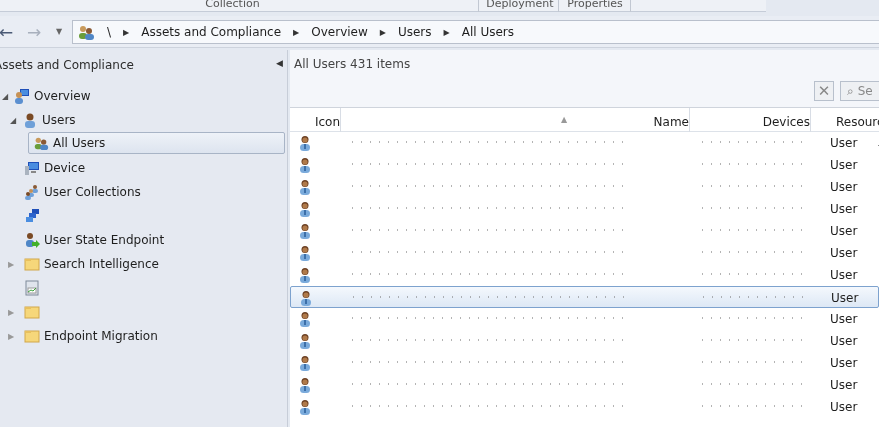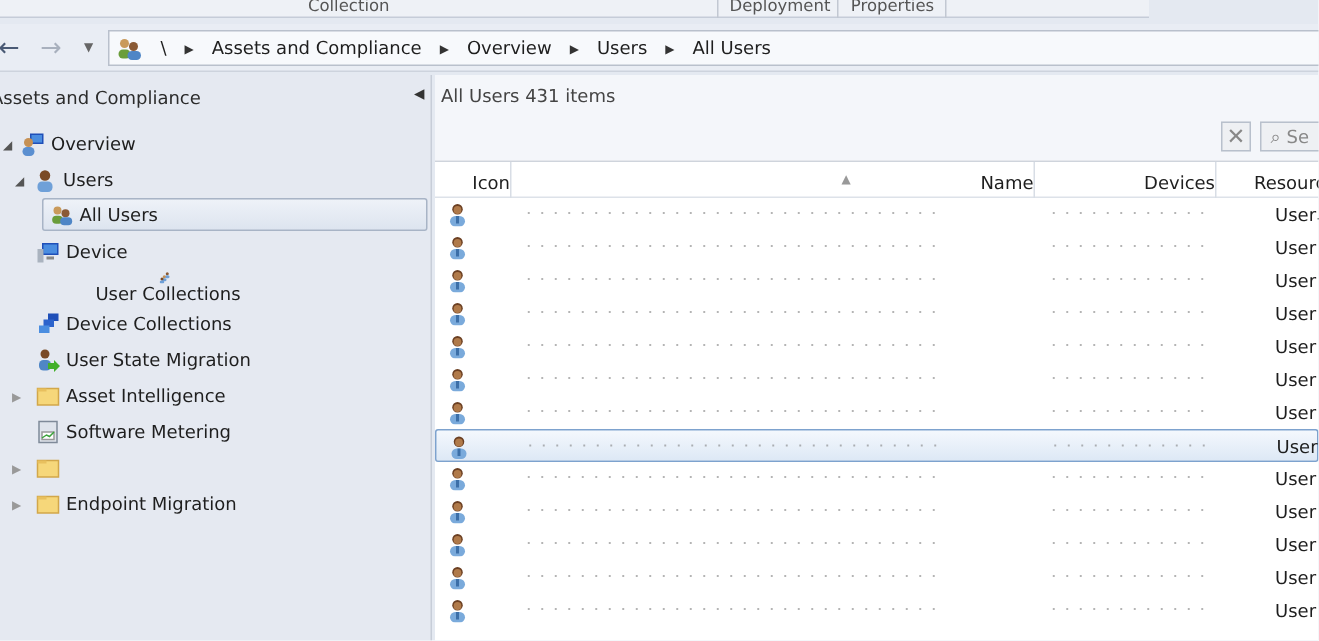--- a/index.html
+++ b/index.html
@@ -26,21 +26,21 @@
   .search-btn { position: absolute; left: 550px; top: 31px; width: 60px; height: 20px; border: 1px solid #b8c0cc; background: #eef0f3; color: #888; font-size: 12px; line-height: 18px; padding-left: 6px; }
   .grid { position: absolute; left: 0; top: 57px; width: 589px; height: 320px; background: #fff; border-top: 1px solid #cfd4dc; }
   .hdr { position: absolute; left: 0; top: 0; width: 589px; height: 24px; background: #fff; border-bottom: 1px solid #dde2e9; }
   .hdr .col { position: absolute; top: 0; height: 24px; padding-left: 16px; line-height: 28px; font-size: 12px; border-right: 1px solid #d8dde5; text-align: right; }
   .sort-arr { position: absolute; left: 220px; top: -2px; font-size: 8px; color: #999; }
   .row { position: absolute; left: 0; width: 589px; height: 22px; }
   .row.sel { background: linear-gradient(#f4f8fd, #dde8f5); border: 1px solid #7da2ce; border-radius: 2px; }
   .row .uic { position: absolute; left: 8px; top: 3px; width: 14px; height: 16px; }
   .row .name { position: absolute; left: 58px; top: 6px; width: 280px; height: 10px; }
   .row .domain { position: absolute; left: 408px; top: 6px; width: 110px; height: 10px; }
-  .row .rtype { position: absolute; left: 560px; top: 4px; font-size: 12px; text-align: right; }
+  .row .rtype { position: absolute; left: 540px; top: 4px; font-size: 12px; text-align: right; }
   .dots { background-image: radial-gradient(circle, #777 0.6px, transparent 0.9px); background-size: 9px 8px; opacity: 0.55; }
 </style>
 </head>
 <body>
 
 <div class="ribbon-groups">
   <div class="grp" style="left:170px;width:125px;">Collection</div>
   <div class="sep" style="left:478px;"></div>
   <div class="grp" style="left:480px;width:80px;">Deployment</div>
   <div class="sep" style="left:558px;"></div>
@@ -114,66 +114,64 @@
   <div class="tree-item" style="left:0;top:107px;width:200px;padding-left:24px;">
     <svg class="ic" viewBox="0 0 16 16">
       <rect x="4" y="2" width="11" height="8" fill="#1f4fb8"></rect>
         <rect x="5" y="3" width="9" height="6" fill="#4a8de0"></rect>
       <rect x="1" y="6" width="4" height="9" fill="#aab3bf"></rect>
         <rect x="7" y="11" width="5" height="2" fill="#888"></rect>
     </svg>
     <span>Device</span>
   </div>
 
-  <div class="tree-item" style="left:0;top:131px;width:200px;padding-left:24px;flex-direction:column;">
+  <div class="tree-item" style="left:0;top:131px;width:200px;padding-left:24px;">
     <svg class="ic" viewBox="0 0 16 16">
       <circle cx="11" cy="3" r="2" fill="#8a5a35"></circle>
         <rect x="8" y="5" width="6" height="4" rx="2" fill="#6fa0d8"></rect>
       <circle cx="7" cy="7" r="2" fill="#c69155"></circle>
         <rect x="4" y="9" width="6" height="4" rx="2" fill="#6fa0d8"></rect>
       <circle cx="4" cy="10" r="2" fill="#7a4a25"></circle>
         <rect x="1" y="12" width="6" height="4" rx="2" fill="#6fa0d8"></rect>
     </svg>
     <span>User Collections</span>
   </div>
 
   <div class="tree-item" style="left:0;top:155px;width:200px;padding-left:24px;">
     <svg class="ic" viewBox="0 0 16 16">
       <rect x="8" y="1" width="7" height="5" fill="#1f4fb8"></rect>
         <rect x="5" y="5" width="7" height="5" fill="#2c63cc"></rect>
         <rect x="2" y="9" width="7" height="5" fill="#4a8de0"></rect>
     </svg>
-    <span>Device Collections</span>
   </div>
 
   <div class="tree-item" style="left:0;top:179px;width:200px;padding-left:24px;">
     <svg class="ic" viewBox="0 0 16 16">
       <circle cx="6" cy="4" r="3" fill="#7a4a25"></circle>
         <rect x="2" y="8" width="8" height="7" rx="3" fill="#4f86c6"></rect>
       <path d="M8 10 h4 v-2 l4 4 l-4 4 v-2 h-4 z" fill="#43b02a"></path>
     </svg>
-    <span>User State Migration</span>
+    <span>User State Endpoint</span>
   </div>
 
   <div class="tree-item" style="left:0;top:203px;width:200px;padding-left:24px;">
     <span class="exp" style="left:8px;color:#999;">▶</span>
     <svg class="ic" viewBox="0 0 16 16">
       <rect x="1" y="3" width="14" height="11" fill="#f6d77a" stroke="#d2a74a"></rect>
         <rect x="1" y="3" width="6" height="2" fill="#e8c05e"></rect>
     </svg>
-    <span>Asset Intelligence</span>
+    <span>Search Intelligence</span>
   </div>
 
   <div class="tree-item" style="left:0;top:227px;width:200px;padding-left:24px;">
     <svg class="ic" viewBox="0 0 16 16">
       <rect x="2" y="1" width="12" height="14" fill="#dfe4ec" stroke="#7f8a99"></rect>
         <rect x="4" y="8" width="8" height="5" fill="#fff" stroke="#999"></rect>
       <path d="M4 12 l3 -2 l2 1 l3 -3" stroke="#3aa33a" fill="none"></path>
     </svg>
-    <span>Software Metering</span>
   </div>
 
   <div class="tree-item" style="left:0;top:251px;width:200px;padding-left:24px;">
     <span class="exp" style="left:8px;color:#999;">▶</span>
     <svg class="ic" viewBox="0 0 16 16">
       <rect x="1" y="3" width="14" height="11" fill="#f6d77a" stroke="#d2a74a"></rect>
         <rect x="1" y="3" width="6" height="2" fill="#e8c05e"></rect>
     </svg>
   </div>
 

